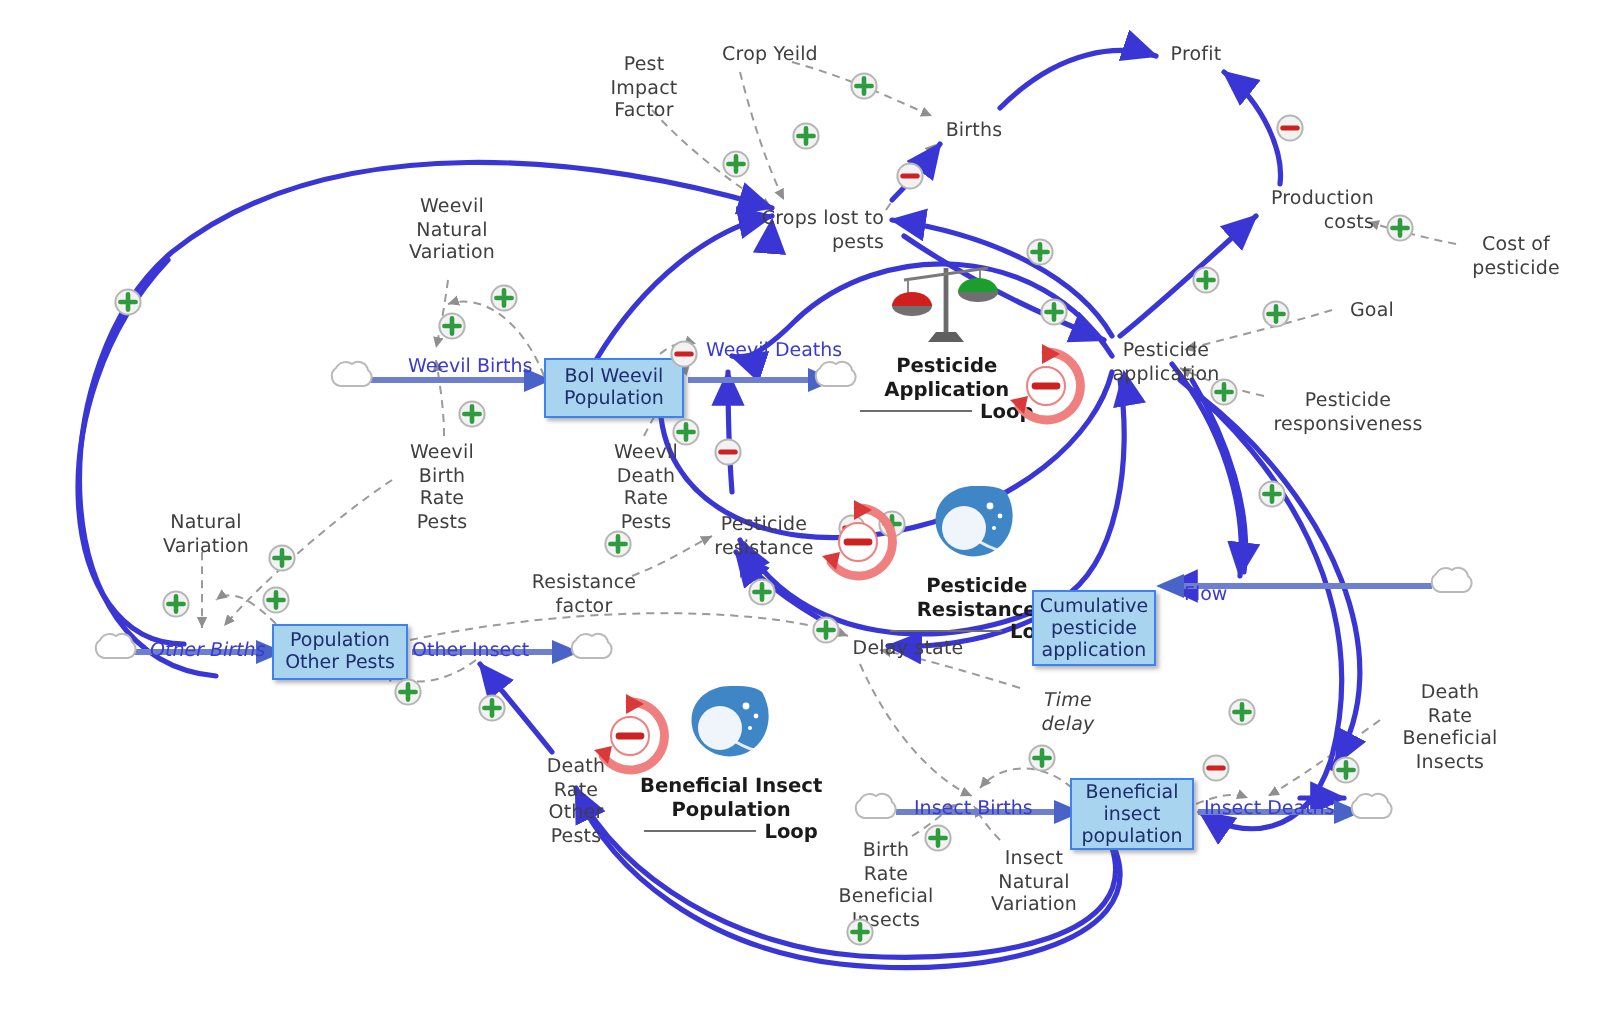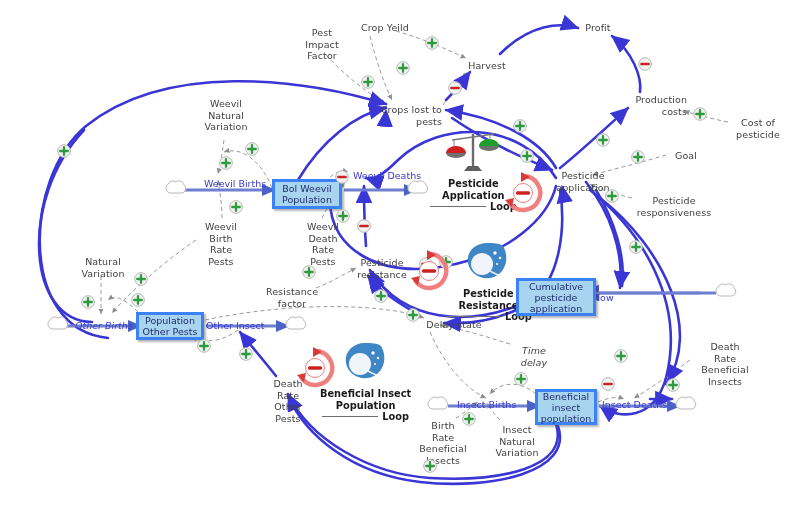--- a/index.html
+++ b/index.html
@@ -32,21 +32,21 @@
     font-size:9.5px;
     line-height:11px;
     text-align:center;
     white-space:nowrap;
     z-index:5;
   }
   
   .stock{
     position:absolute;
     background:#a9d4f0;
-    border:3px solid #3b82f6;
+    border:1px solid #3b82f6;
     box-shadow:1.5px 1.5px 2px rgba(90,90,90,.45);
     color:#1e2d6b;
     font-size:9.5px;
     line-height:11px;
     text-align:center;
     display:flex;align-items:center;justify-content:center;
     white-space:pre-line;
     z-index:6;
     box-sizing:border-box;
     padding:1px 2px;
@@ -226,34 +226,34 @@
       <path d="M430,400 a5.5,5.5 0 0 1 8,-2 a5,5 0 0 1 8,3 a4.5,4.5 0 0 1 -2,8 h-12 a5,5 0 0 1 -2,-9 z"></path>
       <path d="M678,400 a5.5,5.5 0 0 1 8,-2 a5,5 0 0 1 8,3 a4.5,4.5 0 0 1 -2,8 h-12 a5,5 0 0 1 -2,-9 z"></path>
     </g>
   </svg>
 
   <div id="stocks-host">
       <div class="stock" style="left: 272px; top: 179px; width: 70px; height: 30px;">Bol Weevil
 Population</div>
       <div class="stock" style="left: 136px; top: 312px; width: 68px; height: 28px;">Population
 Other Pests</div>
-      <div class="stock" style="left: 516px; top: 278px; width: 80px; height: 38px;">Cumulative
+      <div class="stock" style="left: 516px; top: 295px; width: 62px; height: 38px;">Cumulative
 pesticide
 application</div>
       <div class="stock" style="left: 535px; top: 389px; width: 62px; height: 36px;">Beneficial
 insect
 population</div>
     </div>
 
   <div id="vars-host">
       <div class="var" style="left: 294px; top: 27px; width: 56px;">Pest
 Impact
 Factor</div>
       <div class="var" style="left: 355px; top: 22px; width: 60px;">Crop Yeild</div>
-      <div class="var" style="left: 462px; top: 60px; width: 50px;">Harvest</div>
+      <div class="var" style="left: 462px; top: 60px; width: 50px;">Births</div>
       <div class="var" style="left: 372px; top: 104px; width: 70px; text-align: right;">Crops lost to
 pests</div>
       <div class="var" style="left: 578px; top: 22px; width: 40px;">Profit</div>
       <div class="var" style="left: 625px; top: 94px; width: 62px; text-align: right;">Production
 costs</div>
       <div class="var" style="left: 730px; top: 117px; width: 56px;">Cost of
 pesticide</div>
       <div class="var" style="left: 669px; top: 150px; width: 34px;">Goal</div>
       <div class="var" style="left: 552px; top: 170px; width: 62px;">Pesticide
 application</div>

